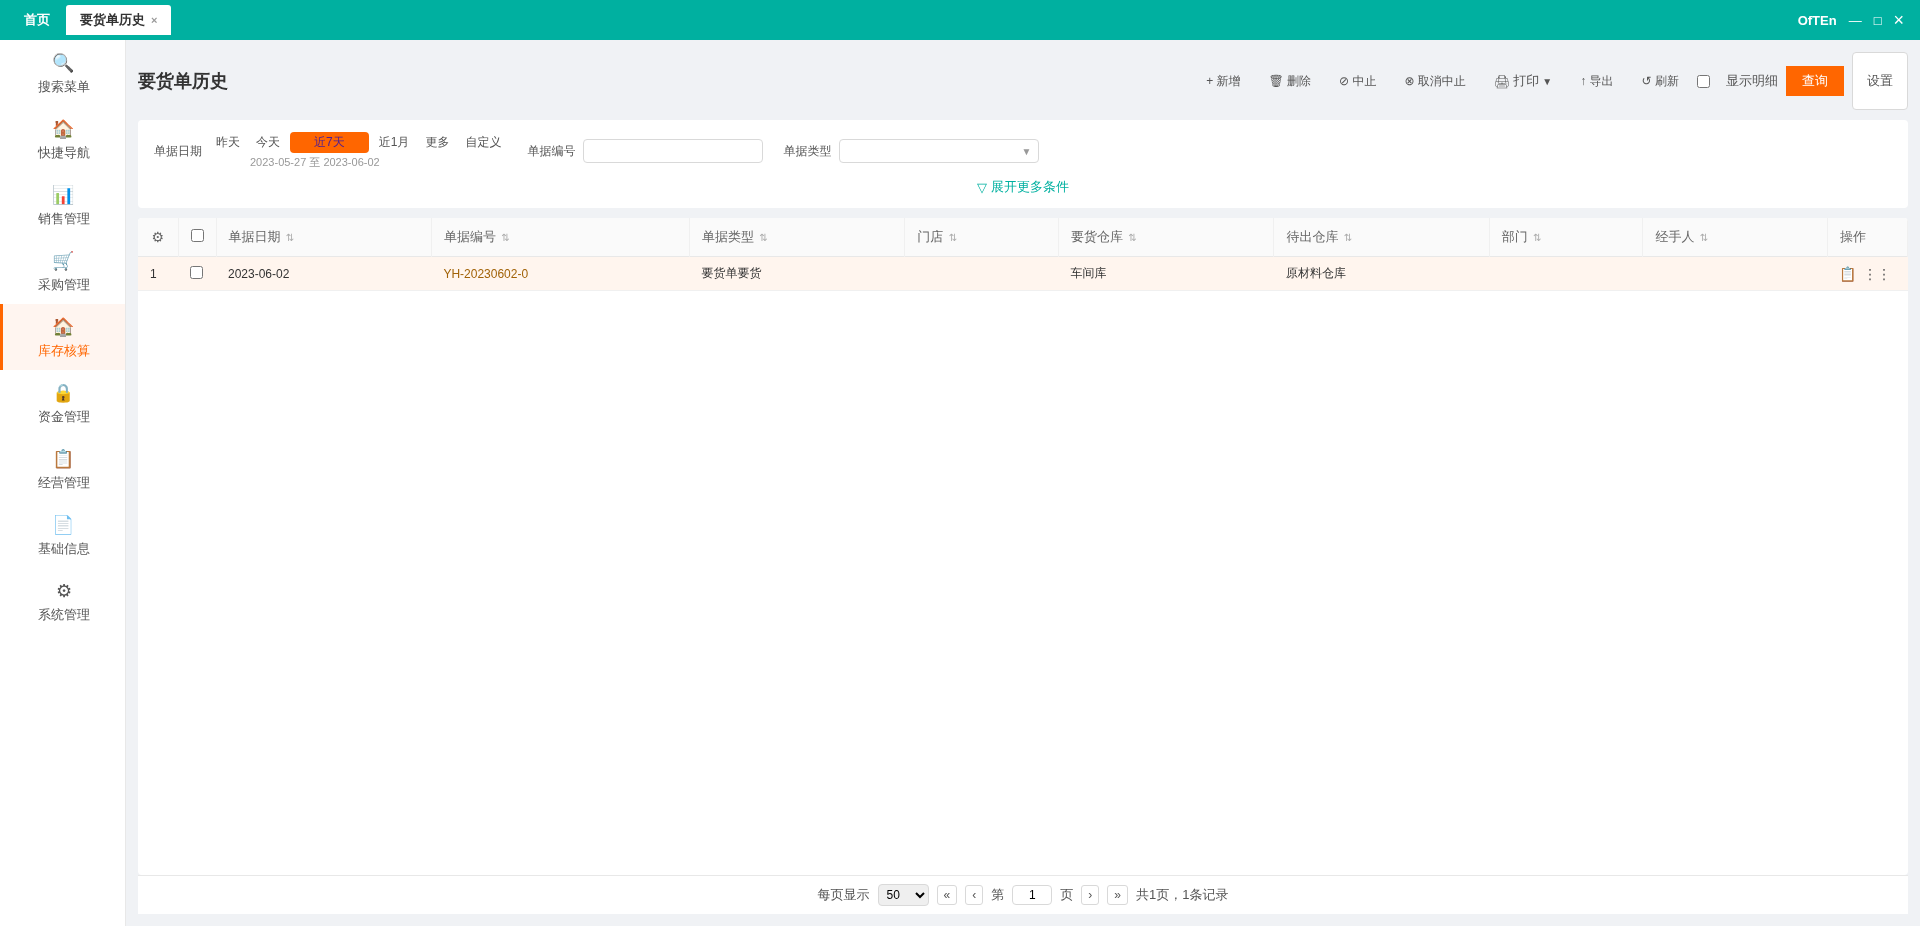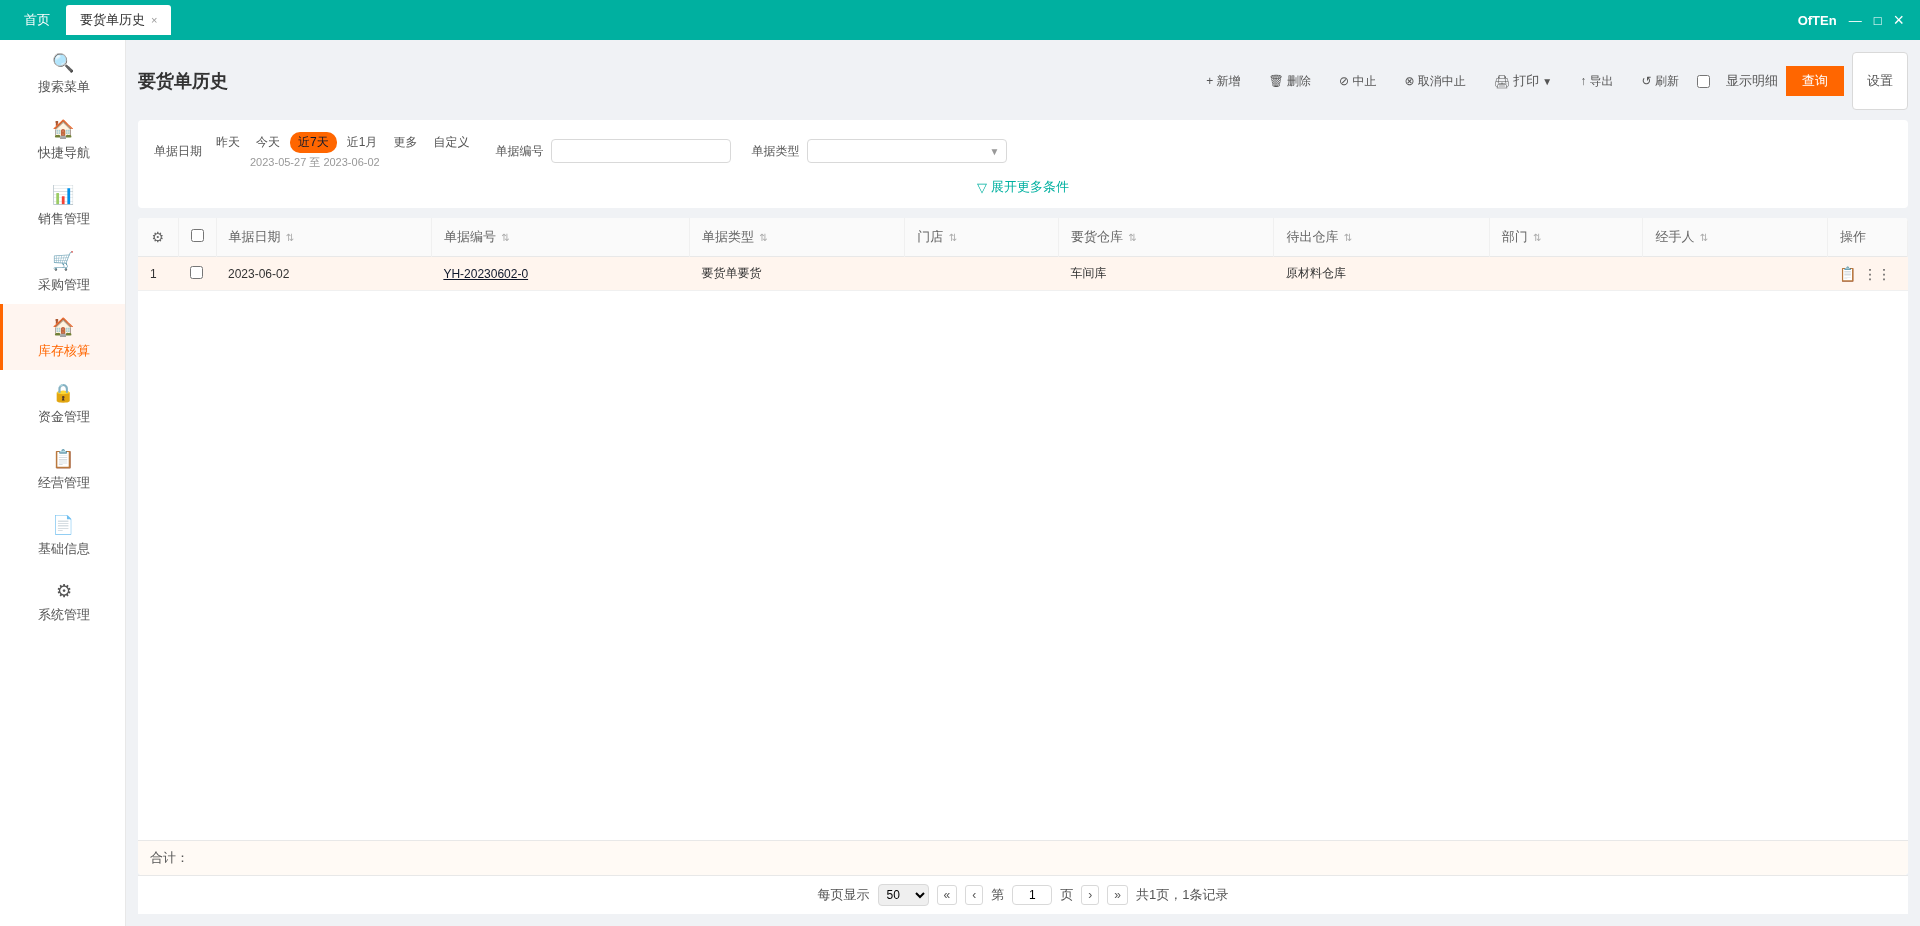--- a/index.html
+++ b/index.html
@@ -12,20 +12,21 @@
       display: flex;
       align-items: center;
       padding: 0 0 0 10px;
       flex-shrink: 0;
     }
     .top-bar .tabs {
       display: flex;
       align-items: center;
       gap: 2px;
       flex: 1;
+      font-weight: bold;
     }
     .tab-item {
       padding: 6px 14px;
       color: #fff;
       cursor: pointer;
       border-radius: 3px 3px 0 0;
       font-size: 13px;
     }
     .tab-item.home { background: transparent; }
     .tab-item.active { background: #fff; color: #333; display: flex; align-items: center; gap: 6px; }
@@ -156,23 +157,23 @@
     .date-shortcuts { display: flex; align-items: center; gap: 4px; }
     .date-shortcut {
       padding: 2px 6px;
       cursor: pointer;
       font-size: 12px;
       color: #555;
       border-radius: 3px;
     }
     .date-shortcut.active {
       background: #ff6600;
-      color: #0f172a;
-      border-radius: 10px;
-      padding: 2px 8px;
+      color: #4c1d95;
+      border-radius: 4px;
+      padding: 2px 24px;
     }
     .date-range { font-size: 11px; color: #999; margin-top: 2px; margin-left: 40px; }
     .filter-input {
       border: 1px solid #d9d9d9;
       border-radius: 4px;
       padding: 4px 8px;
       font-size: 12px;
       width: 180px;
       outline: none;
     }
@@ -232,21 +233,21 @@
     }
     th .sort-icon { color: #aaa; font-size: 10px; margin-left: 2px; }
     tbody tr { border-bottom: 1px solid #f0f0f0; }
     tbody tr.highlighted { background: #fff5ee; }
     td {
       padding: 8px 12px;
       font-size: 12px;
       color: #333;
       white-space: nowrap;
     }
-    td.link { color: #0f172a; cursor: pointer; text-decoration: underline; }
+    td.link { color: #a16207; cursor: pointer; }
     .settings-col { width: 40px; text-align: center; }
     .checkbox-col { width: 36px; text-align: center; }
     .action-col { width: 80px; }
     .action-icons { display: flex; align-items: center; gap: 6px; }
     .action-icon { cursor: pointer; color: #555; font-size: 14px; }
 
     
     .footer-summary {
       background: #fffaf5;
       border-top: 1px solid #e8e8e8;
@@ -505,23 +506,20 @@
                 <div class="action-icons">
                   <span class="action-icon" title="查看">📋</span>
                   <span class="action-icon" title="更多">⋮⋮</span>
                 </div>
               </td>
             </tr>
           </tbody>
         </table>
       </div>
 
-      <div class="footer-summary">
-        <span>合计：</span>
-      </div>
     </div>
 
     <div class="pagination-bar">
       <span>每页显示</span>
       <select>
         <option value="10">10</option>
         <option value="20">20</option>
         <option value="50" selected="">50</option>
         <option value="100">100</option>
       </select>

